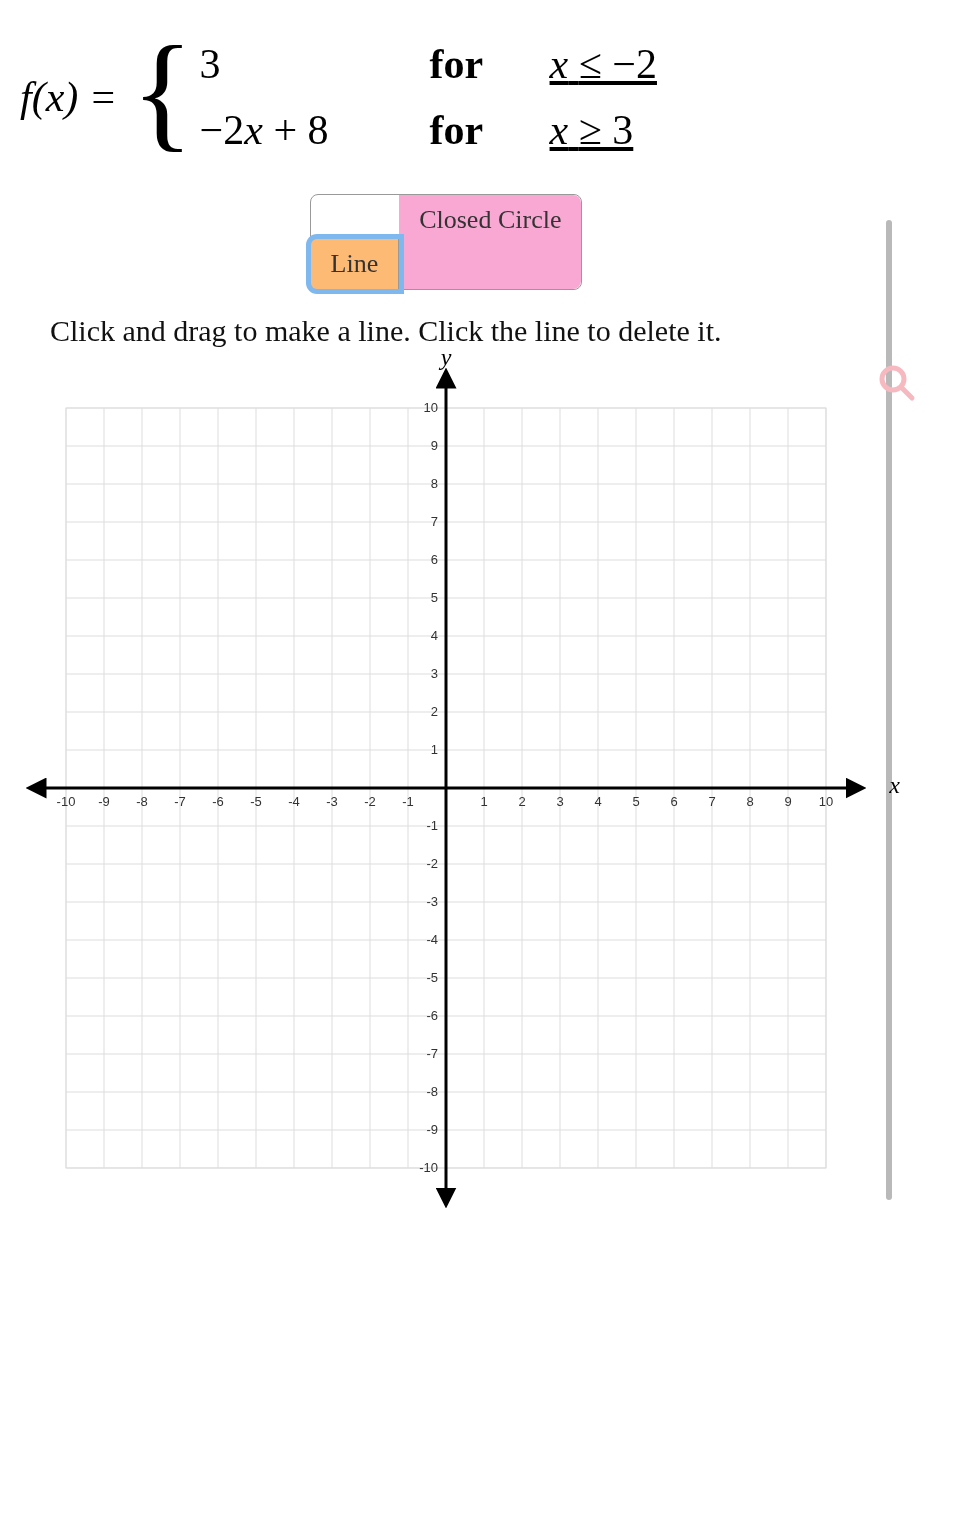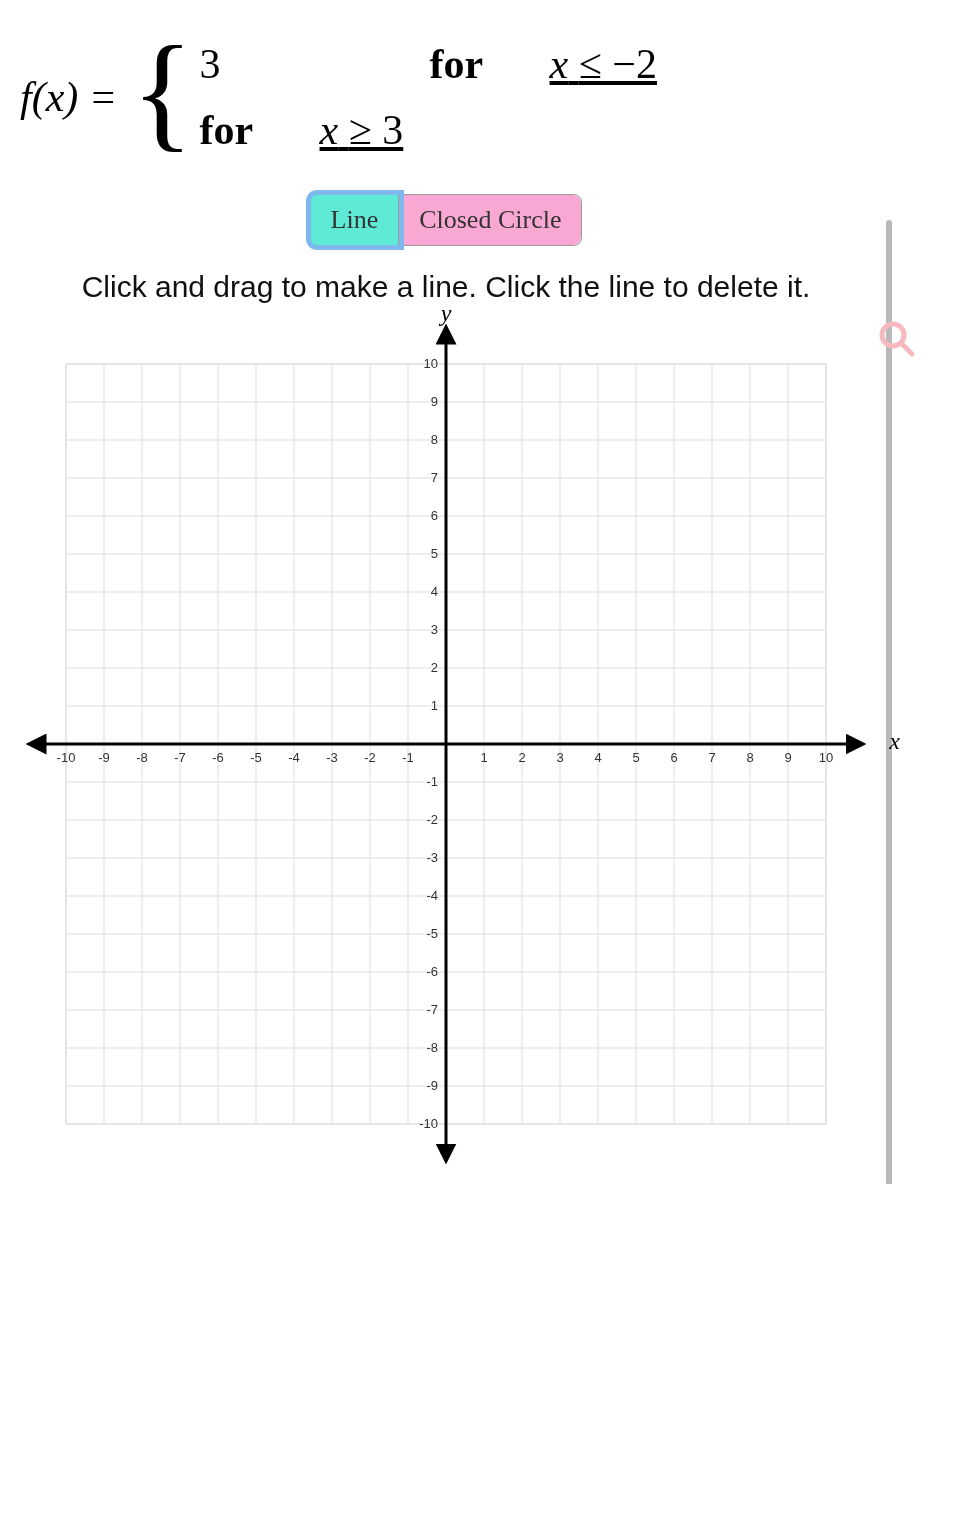--- a/index.html
+++ b/index.html
@@ -81,32 +81,33 @@
   }
   .segmented .seg {
     padding: 10px 20px;
     background: #f9a8d4;
     border-right: 1px solid #999;
     cursor: pointer;
     color: #333;
   }
   .segmented .seg:last-child { border-right: none; border-radius: 0 8px 8px 0;}
   .segmented .seg.active {
-    background: #5eead4;
+    background: #fdba74;
     border-radius: 6px 0 0 6px;
     box-shadow: 0 0 0 5px #7fb7ef;
     position: relative;
     z-index: 2;
+    margin-top: 44px;
   }
   .instructions {
-    text-align: center;
+    text-align: left;
     font-size: 30px;
     line-height: 1.4;
     margin: 12px 40px 16px 40px;
-    font-family: Liberation Sans, sans-serif;
+    font-family: Liberation Serif, serif;
     color: #111;
   }
   .graph-wrap {
     position: relative;
     width: 840px;
     height: 840px;
     margin: 10px auto 0 auto;
   }
   .magnify {
     position: absolute;
@@ -144,20 +145,21 @@
   <div class="equation">
     <span class="lhs"><span style="font-style:italic">f</span>(<span style="font-style:italic">x</span>) =</span>
     <span class="brace">{</span>
     <span class="cases">
       <span class="case-row">
         <span class="expr"><span class="num">3</span></span>
         <span class="for">for</span>
         <span class="cond"><span style="font-style:italic">x</span> <span class="num">≤ −2</span></span>
       </span>
       <span class="case-row">
+        <span class="expr"><span class="num">−2</span><span style="font-style:italic">x</span> <span class="num">+ 8</span></span>
         <span class="for">for</span>
         <span class="cond"><span style="font-style:italic">x</span> <span class="num">≥ 3</span></span>
       </span>
     </span>
   </div>
 
   <div class="toolbar">
     <div class="segmented">
       <div class="seg active">Line</div>
       <div class="seg">Closed Circle</div>

